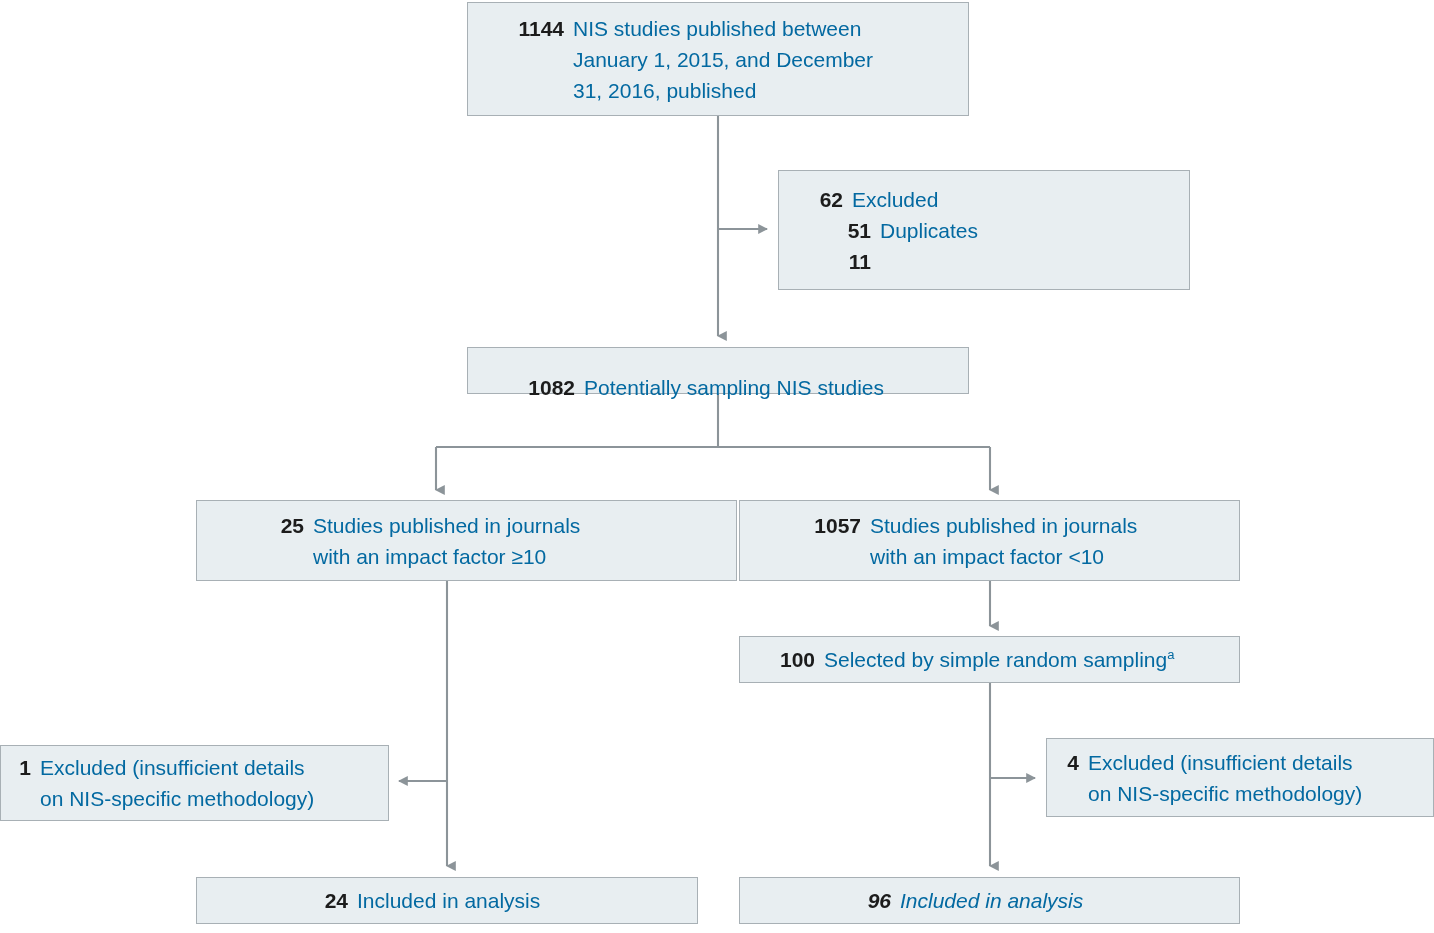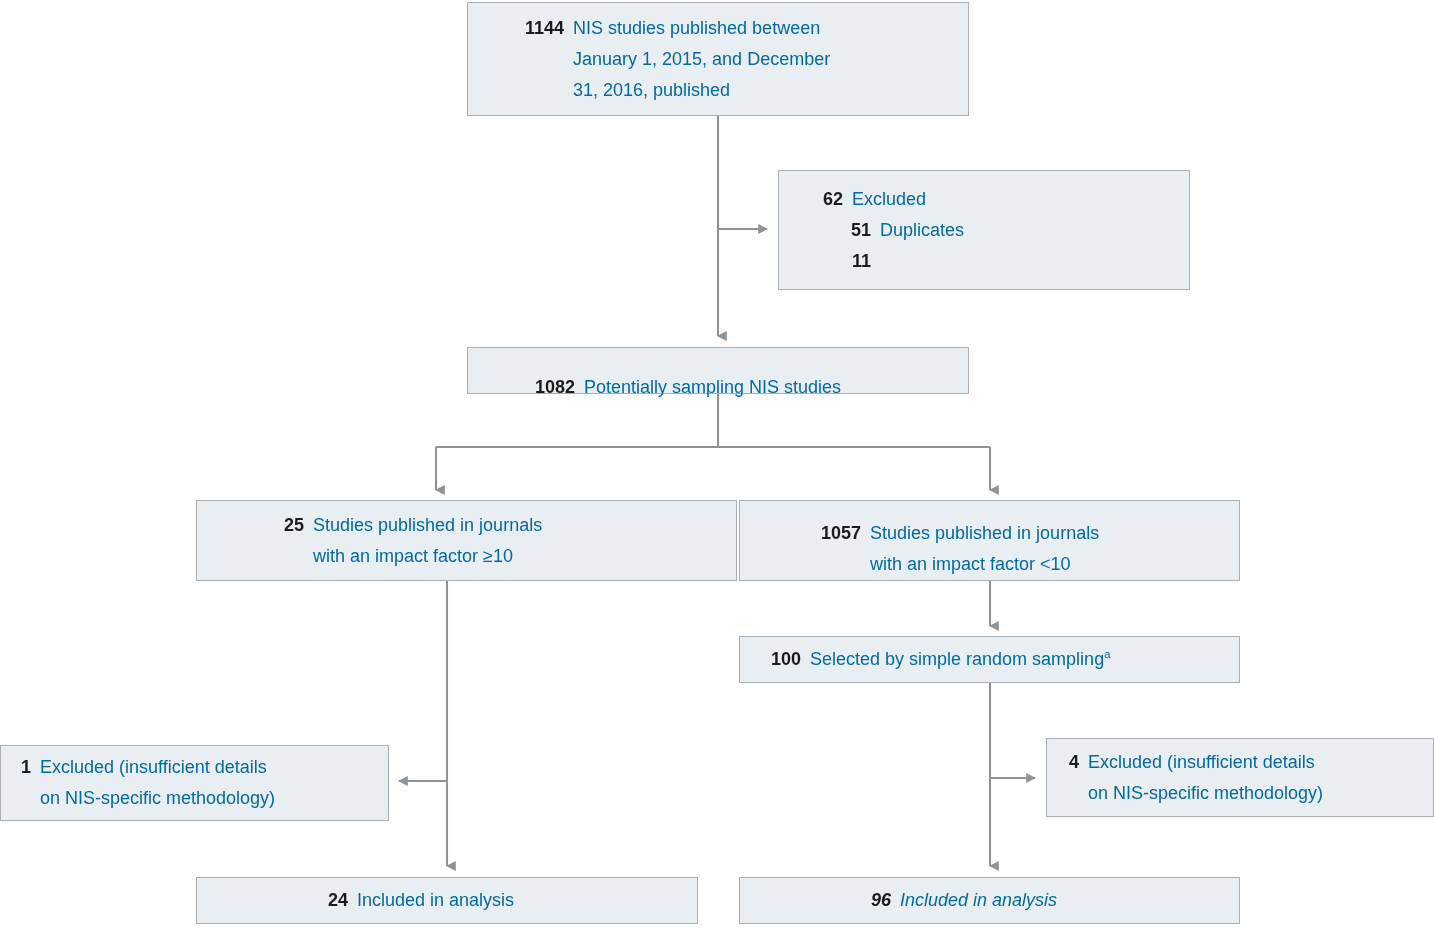--- a/index.html
+++ b/index.html
@@ -35,21 +35,21 @@
     align-items: center;
     padding: 0;
   }
   .rows {
     width: 100%;
     padding: 0;
   }
   .row {
     display: flex;
     align-items: baseline;
-    font-size: 18px;
+    font-size: 21px;
     line-height: 31px;
     white-space: nowrap;
   }
   .num {
     font-weight: bold;
     text-align: right;
     flex: 0 0 auto;
     color: #1c1c1c;
   }
   .txt {
@@ -76,26 +76,26 @@
   #node-excluded-top .num { width: 34px; }
 
   #node-eligible     { left: 467px;  top: 347px; width: 502px; height: 47px; }
   #node-eligible .rows { padding-left: 46px; margin-top: 34px; }
   #node-eligible .num { width: 61px; }
 
   #node-high-if      { left: 196px;  top: 500px; width: 541px; height: 81px; }
   #node-high-if .rows { padding-left: 72px; }
   #node-high-if .num { width: 35px; }
 
-  #node-low-if       { left: 739px;  top: 500px; width: 501px; height: 81px; align-items: flex-end; }
+  #node-low-if       { left: 739px;  top: 500px; width: 501px; height: 81px; }
   #node-low-if .rows { padding-left: 60px; }
   #node-low-if .num { width: 61px; }
 
   #node-sampled      { left: 739px;  top: 636px; width: 501px; height: 47px; }
-  #node-sampled .rows { padding-left: 0; }
+  #node-sampled .rows { padding-left: 14px; }
   #node-sampled .num { width: 61px; }
 
   #node-excl-left    { left: 0px;    top: 745px; width: 389px; height: 76px; }
   #node-excl-left .rows { padding-left: 16px; }
   #node-excl-left .num { width: 14px; }
 
   #node-excl-right   { left: 1046px; top: 738px; width: 388px; height: 79px; }
   #node-excl-right .rows { padding-left: 18px; }
   #node-excl-right .num { width: 14px; }
 

